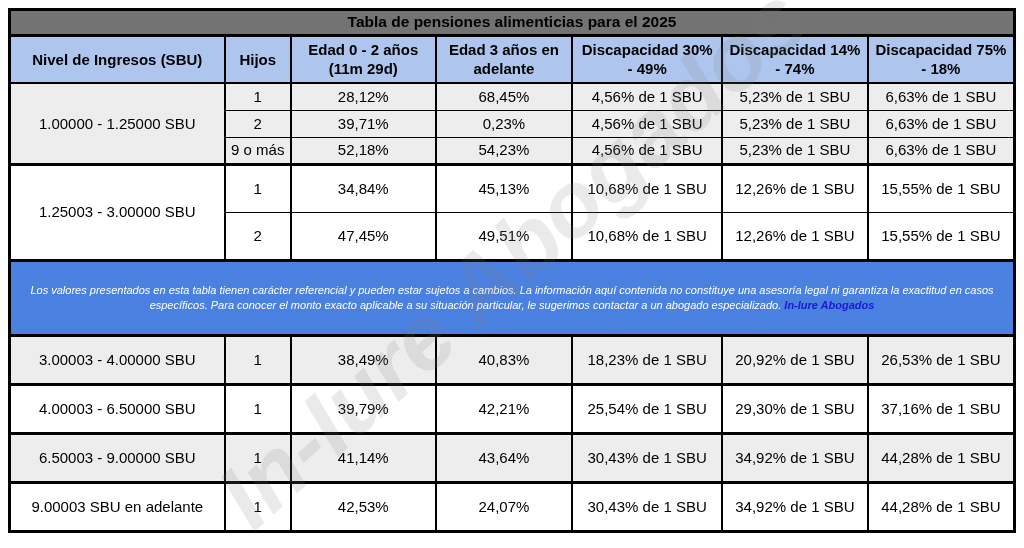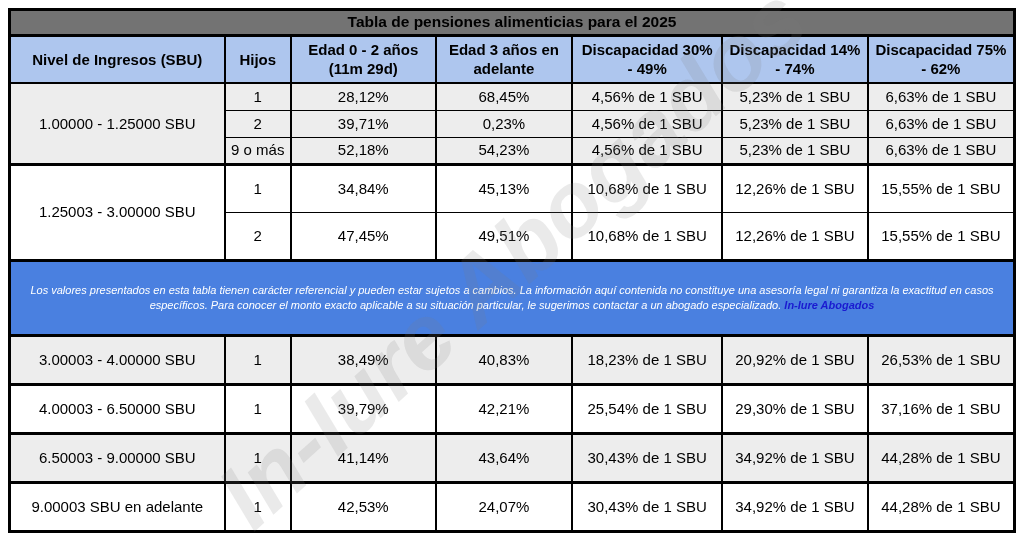--- a/index.html
+++ b/index.html
@@ -104,21 +104,21 @@
       <tr class="title-row">
         <th colspan="7">Tabla de pensiones alimenticias para el 2025</th>
       </tr>
       <tr class="header-row">
         <th>Nivel de Ingresos (SBU)</th>
         <th>Hijos</th>
         <th>Edad 0 - 2 años (11m 29d)</th>
         <th>Edad 3 años en adelante</th>
         <th>Discapacidad 30% - 49%</th>
         <th>Discapacidad 14% - 74%</th>
-        <th>Discapacidad 75% - 62%</th>
+        <th>Discapacidad 75% - 18%</th>
       </tr>
     </thead>
     <tbody>
 
       <tr class="row-small bg-gray thin-b">
         <td rowspan="3" style="border-bottom-width:2px;">1.00000 - 1.25000 SBU</td>
         <td>1</td>
         <td>28,12%</td>
         <td>68,45%</td>
         <td>4,56% de 1 SBU</td>

